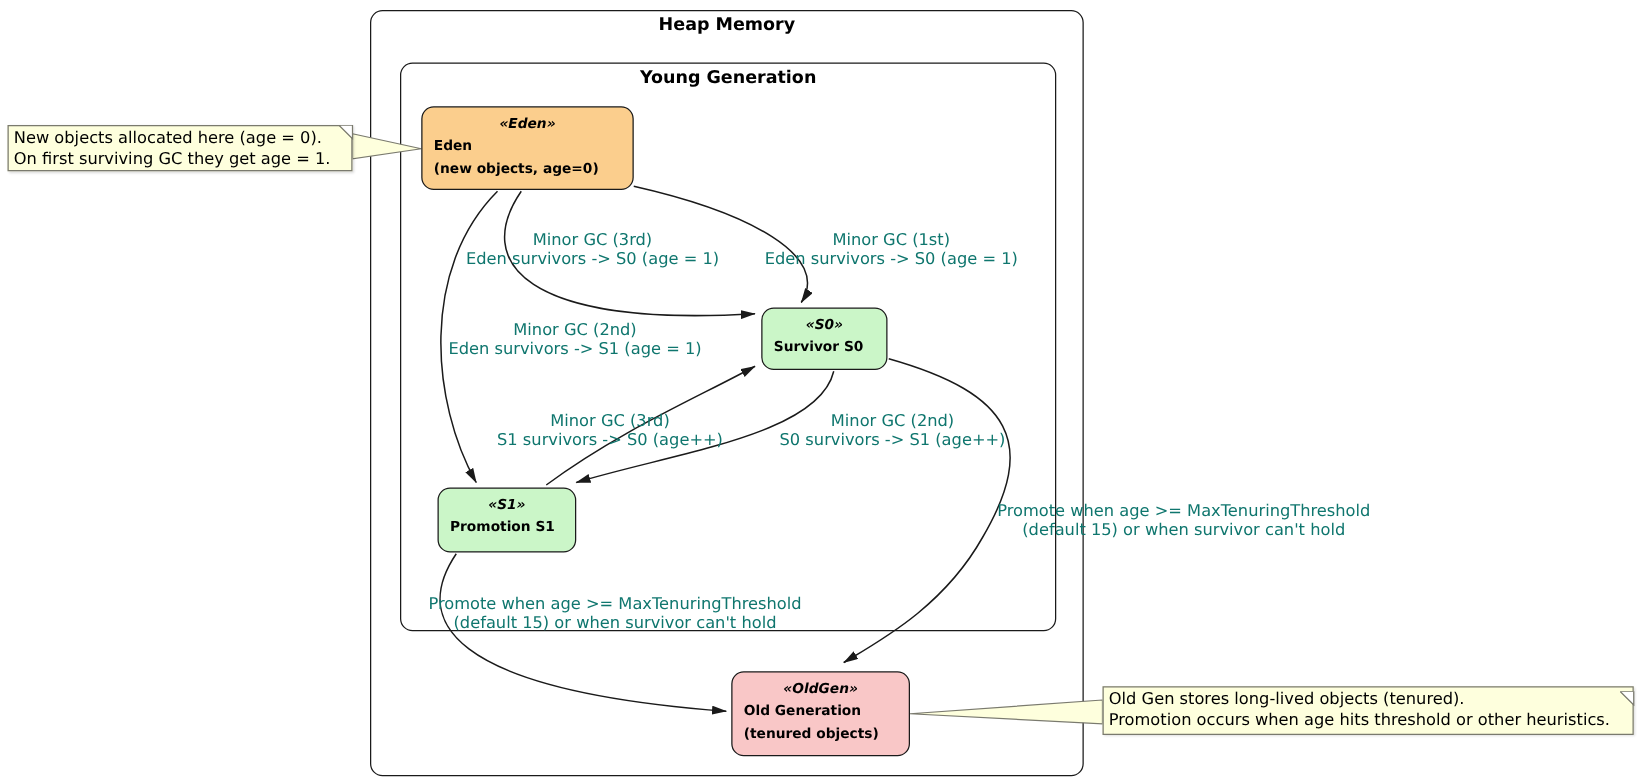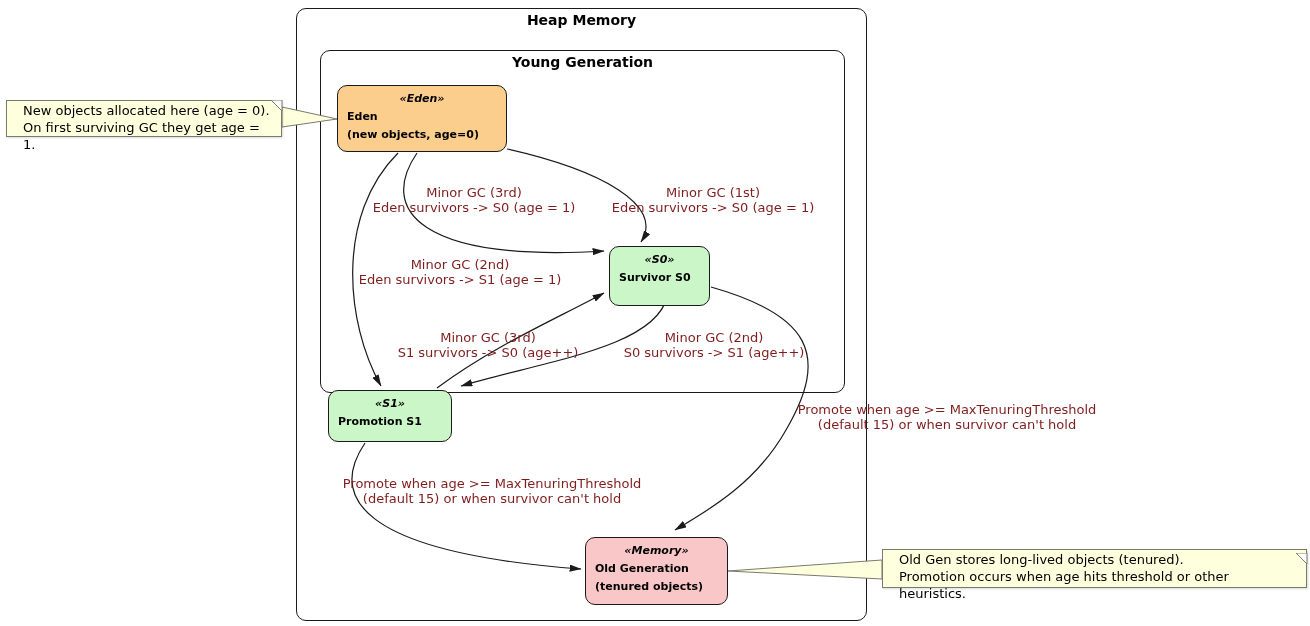--- a/index.html
+++ b/index.html
@@ -17,39 +17,39 @@
     font-weight:bold; font-size:14px;
   }
   .node {
     position:absolute; border:1.5px solid #1A1A1A; border-radius:10px;
     box-sizing:border-box; font-size:11px; line-height:18px; padding-top:4px;font-weight:bold;
   }
   .stereotype { text-align:center; font-style:italic; }
   .node-lines { padding:0 9px; white-space:pre-line; text-align:left; }
   .note {
     position:absolute; border:1px solid #7A7A6E; box-sizing:border-box;
-    font-size:13px; line-height:17px; padding:1px 8px 2px 16px;
+    font-size:13px; line-height:17px; padding:1px 8px 2px 4px;
     white-space:pre-line; box-shadow:1px 1px 2px rgba(0,0,0,0.15);
   }
   .edge-label {
     position:absolute; transform:translateX(-50%); text-align:center;
-    font-size:13px; line-height:15px; white-space:pre; color:#7f1d1d;
+    font-size:13px; line-height:15px; white-space:pre; color:#0f766e;
   }
   svg.overlay { position:absolute; left:0; top:0; pointer-events:none; }
 </style>
 </head>
 <body>
 
 <div id="canvas">
 
   <div class="frame" style="left:296px; top:8px; width:571px; height:613px;">
     <div class="frame-title">Heap Memory</div>
   </div>
 
-  <div class="frame" style="left:320px; top:50px; width:525px; height:343px;">
+  <div class="frame" style="left:320px; top:50px; width:525px; height:455px;">
     <div class="frame-title">Young Generation</div>
   </div>
 
   <svg class="overlay" width="1310" height="626" viewBox="0 0 1310 626">
     <defs>
       <marker id="arrow" viewBox="0 0 10 6" refX="9.5" refY="3" markerWidth="10" markerHeight="6" orient="auto">
         <path d="M0,0 L10,3 L0,6 z" fill="#1A1A1A"></path>
       </marker>
     </defs>
 
@@ -70,32 +70,32 @@
 
     <path d="M 711,287 C 810,315 830,355 786,430 C 755,485 705,512 675,530" fill="none" stroke="#1A1A1A" stroke-width="1.2" marker-end="url(#arrow)"></path>
   </svg>
 
   <div class="node" style="left: 337px; top: 85px; width: 170px; height: 67px; background-color: rgb(251, 206, 141);">
     <div class="stereotype">«Eden»</div>
     <div class="node-lines">Eden
 (new objects, age=0)</div>
   </div>
 
-  <div class="node" style="left: 609px; top: 246px; width: 101px; height: 60px; background-color: rgb(203, 246, 200);">
+  <div class="node" style="left: 609px; top: 246px; width: 101px; height: 50px; background-color: rgb(203, 246, 200);">
     <div class="stereotype">«S0»</div>
     <div class="node-lines">Survivor S0</div>
   </div>
 
-  <div class="node" style="left: 328px; top: 390px; width: 124px; height: 52px; background-color: rgb(203, 246, 200);">
+  <div class="node" style="left: 350px; top: 390px; width: 111px; height: 52px; background-color: rgb(203, 246, 200);">
     <div class="stereotype">«S1»</div>
     <div class="node-lines">Promotion S1</div>
   </div>
 
   <div class="node" style="left: 585px; top: 537px; width: 143px; height: 68px; background-color: rgb(249, 199, 199);">
-    <div class="stereotype">«Memory»</div>
+    <div class="stereotype">«OldGen»</div>
     <div class="node-lines">Old Generation
 (tenured objects)</div>
   </div>
 
   <div class="note" style="left: 6px; top: 100px; width: 276px; height: 37px; background-color: rgb(254, 255, 221);">New objects allocated here (age = 0).
 On first surviving GC they get age = 1.</div>
   <svg class="overlay" width="12" height="12" style="left:271px; top:100px;">
     <path d="M0,0 L11,11 L11,0 z" fill="#ffffff" stroke="#7A7A6E" stroke-width="1"></path>
   </svg>
 

